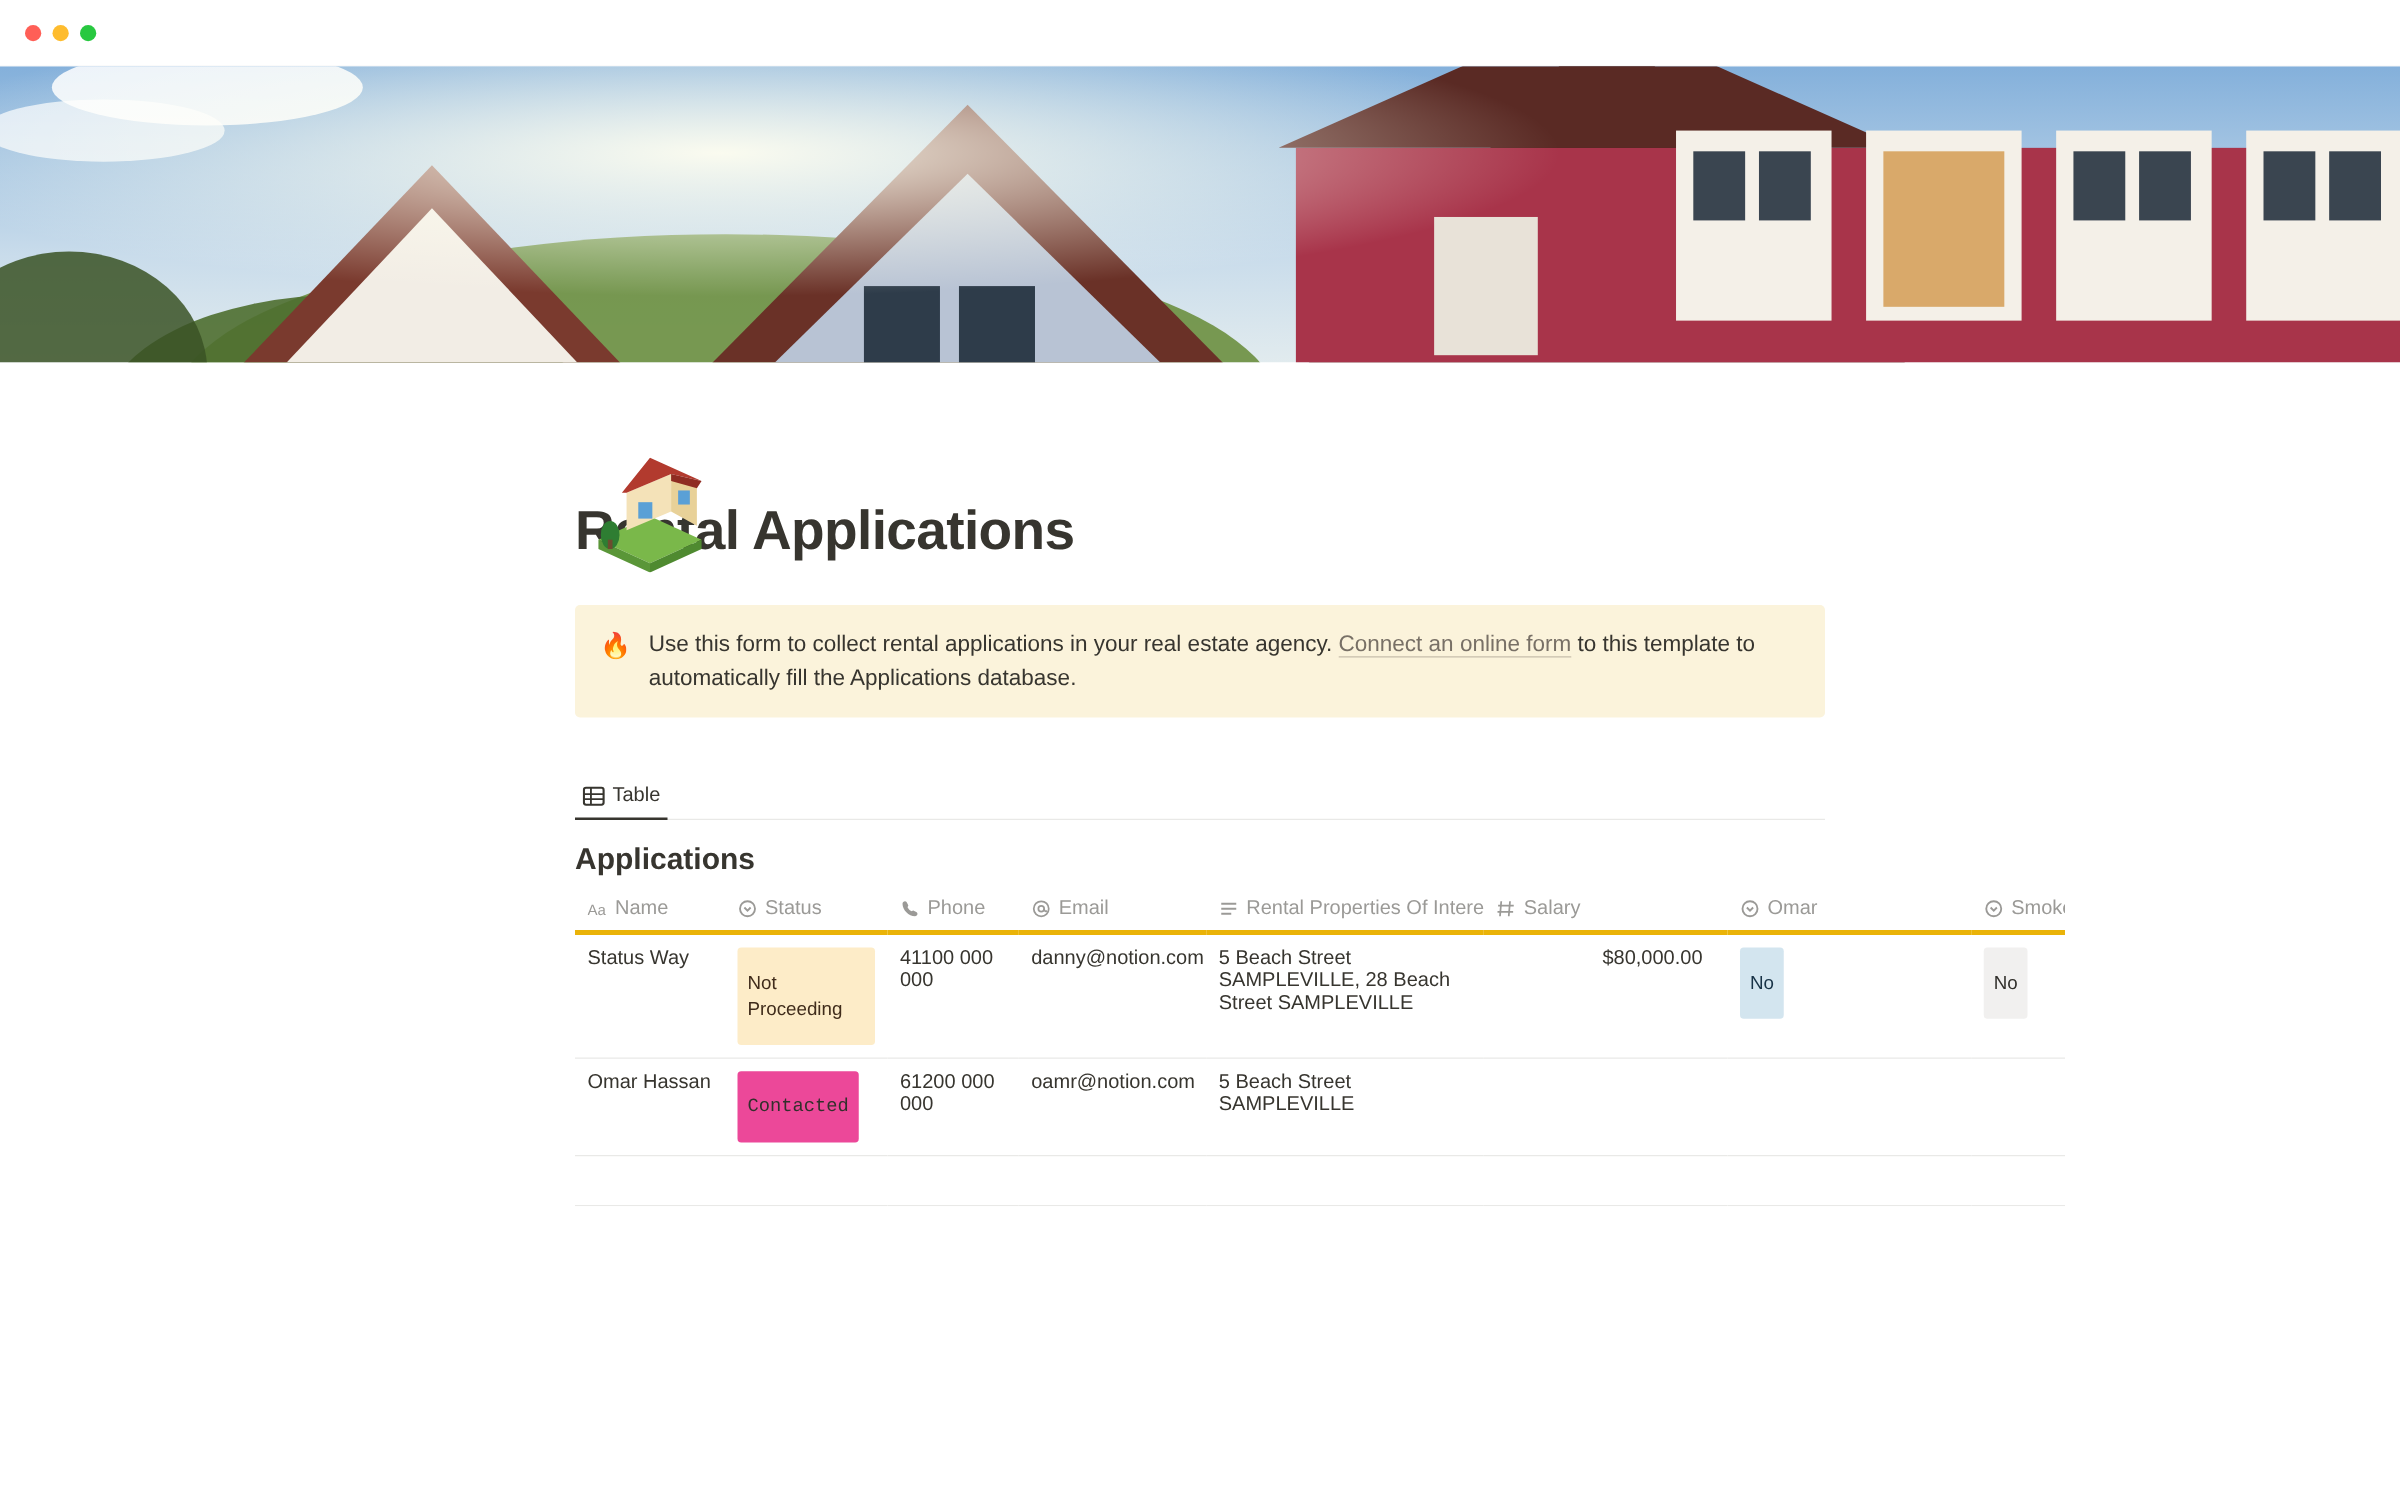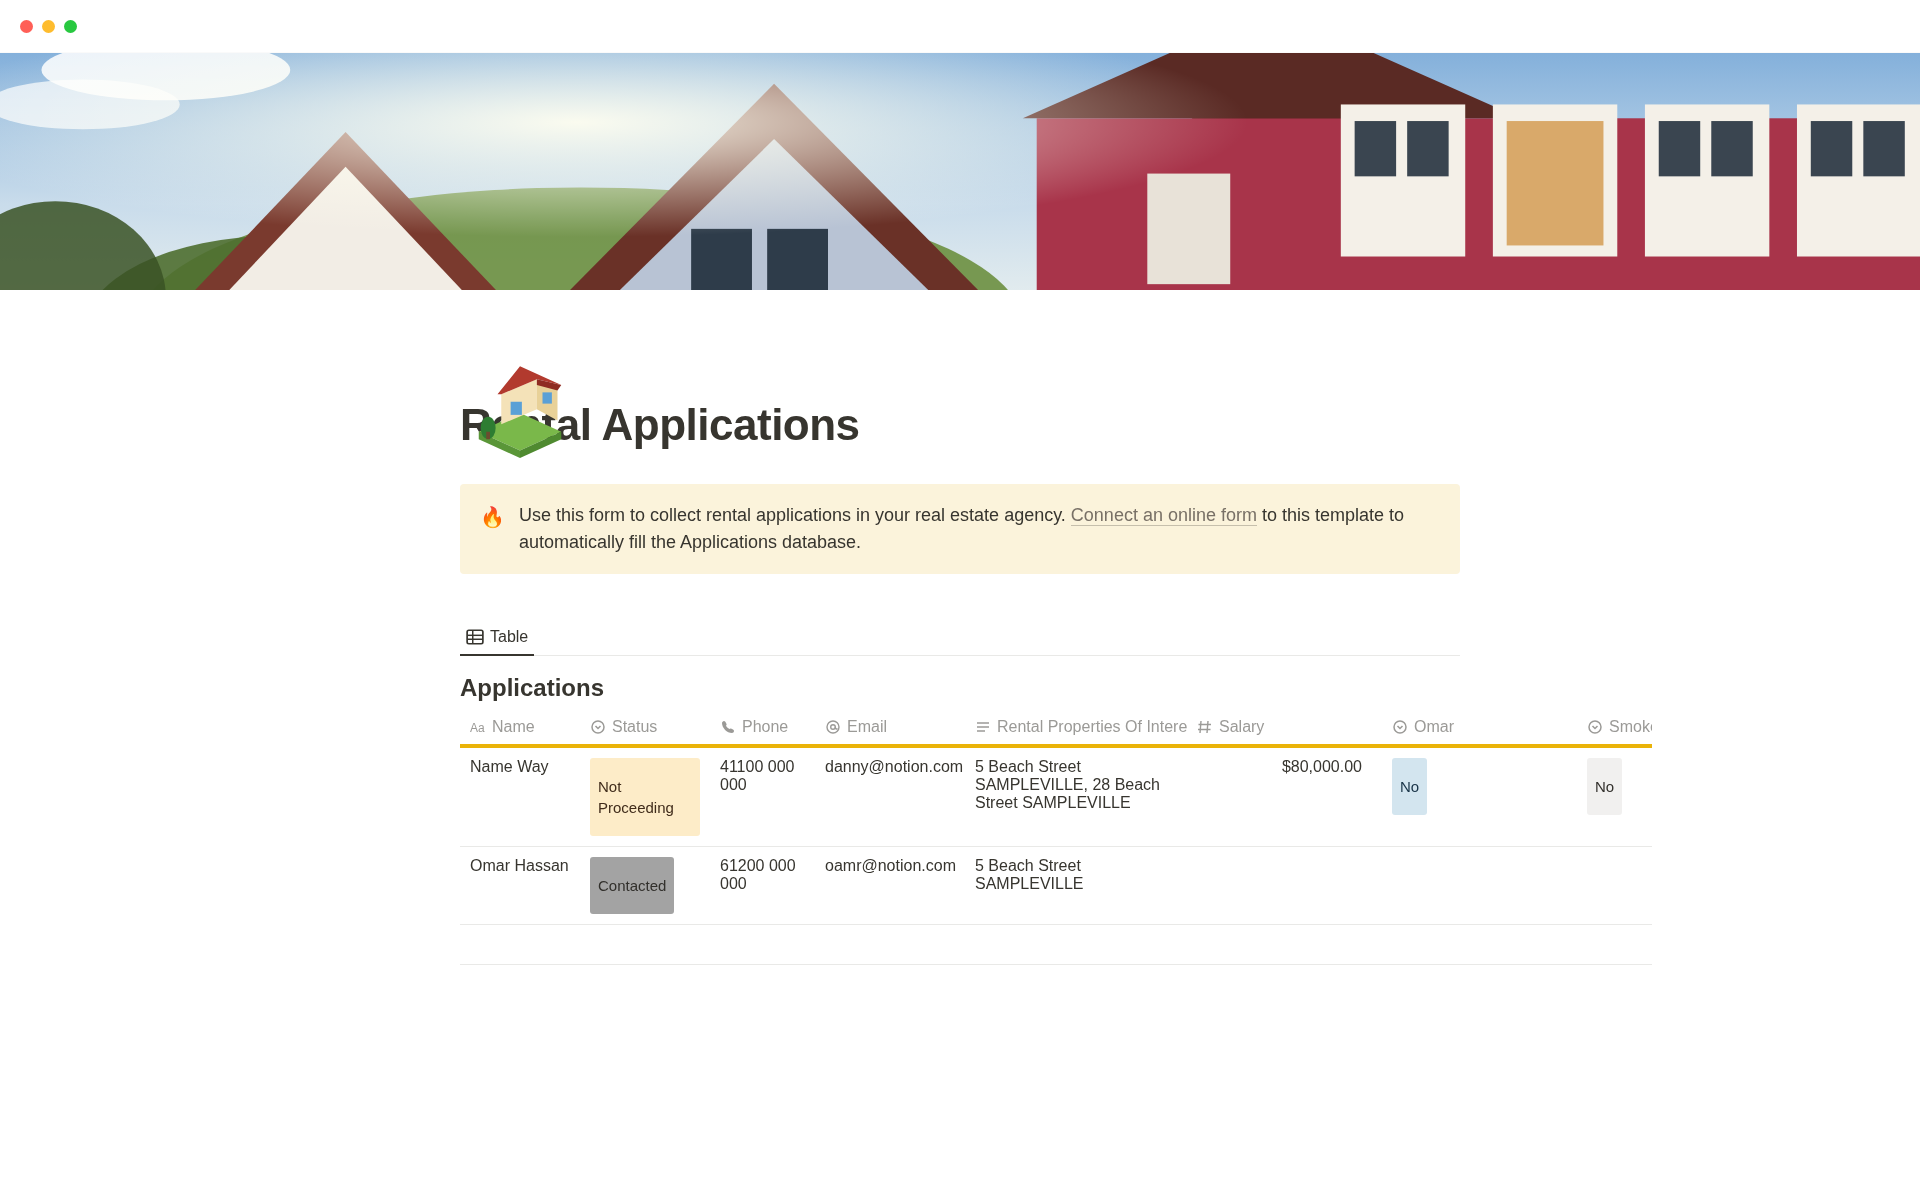--- a/index.html
+++ b/index.html
@@ -152,21 +152,21 @@
   .salary-cell { text-align: right; padding-right: 20px !important; }
 
   .tag {
     display: inline-block;
     padding: 18px 8px;
     border-radius: 3px;
     font-size: 15px;
     line-height: 1.4;
   }
   .tag-yellow { background: #fdecc8; color: #402c1b; }
-  .tag-gray { background: #a3a3a3; color: #32302c; }
+  .tag-gray { background: #ec4899; color: #32302c; font-family: Liberation Mono, monospace; }
   .tag-blue { background: #d3e5ef; color: #183347; }
   .tag-default { background: #e3e2e080; color: #32302c; }
 
   .empty-row td { height: 40px; }
 
   .icon-fill { fill: #9b9a97; }
 </style>
 </head>
 <body>
 
@@ -339,21 +339,21 @@
                 <circle cx="8" cy="8" r="6" fill="none" stroke="#9b9a97" stroke-width="1.5"></circle>
                 <path d="M5.5 7 L8 9.5 L10.5 7" fill="none" stroke="#9b9a97" stroke-width="1.5"></path>
               </svg>
             <span>Smoker</span>
           </div>
         </th>
       </tr>
     </thead>
     <tbody id="table-body">
     <tr>
-          <td class="name-cell">Name Way</td>
+          <td class="name-cell">Status Way</td>
           <td><span class="tag tag-yellow">Not Proceeding</span></td>
           <td>41100 000 000</td>
           <td>danny@notion.com</td>
           <td>5 Beach Street SAMPLEVILLE, 28 Beach Street SAMPLEVILLE</td>
           <td class="salary-cell">$80,000.00</td>
           <td><span class="tag tag-blue">No</span></td>
           <td><span class="tag tag-default">No</span></td>
         </tr>
         <tr>
           <td class="name-cell">Omar Hassan</td>

